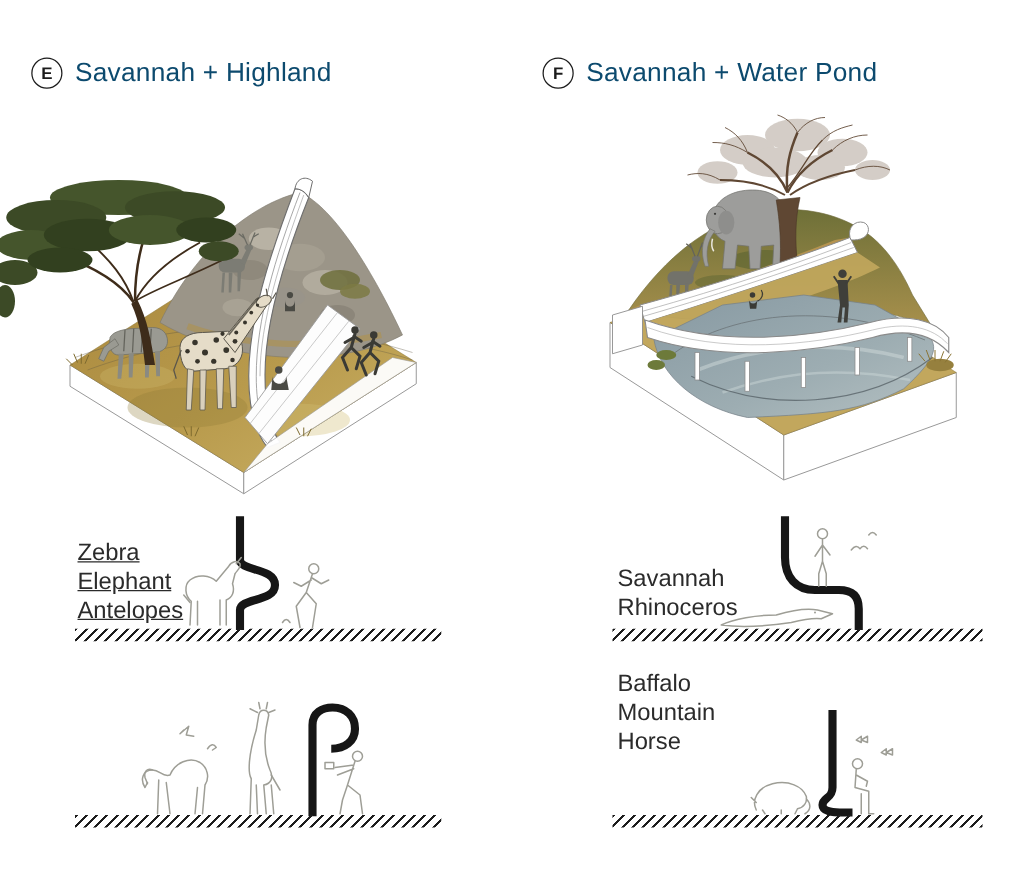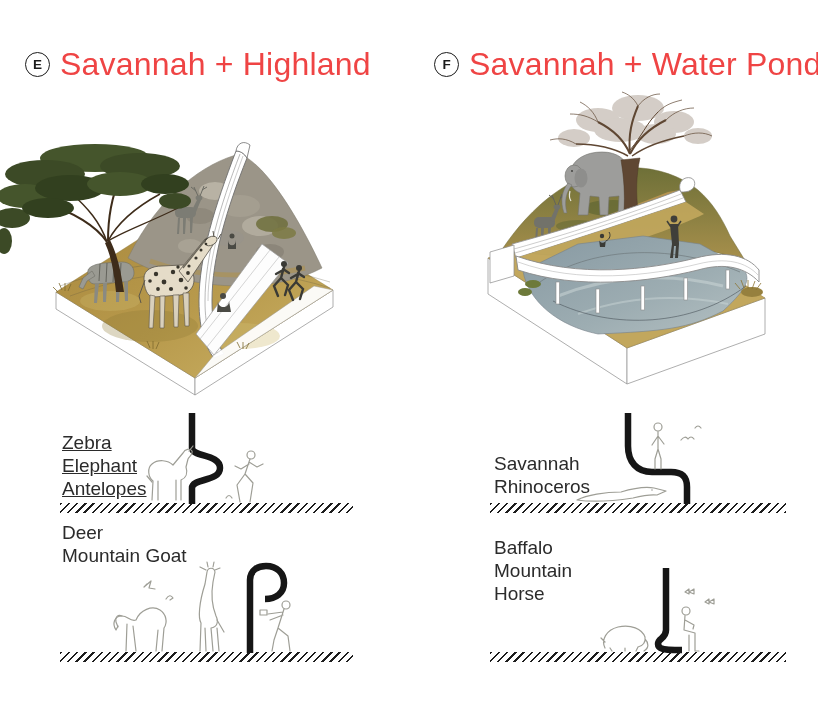--- a/index.html
+++ b/index.html
@@ -6,21 +6,21 @@
   .page{
     position:relative;width:818px;height:716px;background:#ffffff;
     font-family:"Liberation Sans", sans-serif;color:#1f1f1f;overflow:hidden;
   }
   .panel-title{position:absolute;display:flex;align-items:center;gap:10px;}
   .badge{
     width:23px;height:23px;border:1.7px solid #1b1b1b;border-radius:50%;
     display:flex;align-items:center;justify-content:center;
     font-size:13.5px;font-weight:700;color:#1b1b1b;flex:0 0 auto;
   }
-  .title-text{font-size:32px;font-weight:300;letter-spacing:.2px;color:#ef4444;white-space:nowrap;}
+  .title-text{font-size:21px;font-weight:300;letter-spacing:.2px;color:#0c4a6e;white-space:nowrap;}
   .animal-labels{position:absolute;font-size:19px;line-height:23px;font-weight:400;color:#2b2b2b;}
   .hatch{
     position:absolute;height:10px;
     background:repeating-linear-gradient(135deg,#1d1d1d 0px,#1d1d1d 1.7px,transparent 1.7px,transparent 5.8px);
   }
   svg.illu,svg.fig{position:absolute;overflow:visible;}
   .figline{stroke:#9e9e96;stroke-width:1.2;fill:none;stroke-linecap:round;stroke-linejoin:round;}
   .barrier{stroke:#161616;stroke-width:6.5;fill:none;stroke-linecap:butt;stroke-linejoin:round;}
 </style>
 </head>
@@ -309,24 +309,20 @@
       <path d="M59,39 L63,34 M22,70 L17,64"></path>
     </g>
     <g class="figline">
       <circle cx="121" cy="43" r="4"></circle>
       <path d="M120,47 L115,62 M119,50 L127,55 L133,52 M119,52 L111,57 L105,54 M115,62 L123,71 L120,90 M115,62 L107,73 L110,90"></path>
       <path d="M96,86 Q99,81 102,86"></path>
     </g>
   </svg>
   <div class="hatch" style="left:60px;top:503px;width:293px;"></div>
 
-  <div class="animal-labels" style="left:62px;top:521px;">
-    <div>Deer</div>
-    <div>Mountain Goat</div>
-  </div>
   <svg class="fig" style="left:100px;top:558px;" width="200" height="95" viewBox="0 0 200 95">
     <g class="figline">
       <path d="M44,29 L51,23 L49,30 L55,31 M47,26 L44,29"></path>
       <path d="M66,41 Q70,35 73,40 L70,42"></path>
     </g>
     <g class="figline">
       <path d="M18,68 L16,72 C12,66 14,58 22,58 C28,58 30,64 36,62 C40,52 52,47 60,52 C66,56 68,64 64,70 L62,93 M56,93 L58,72 M36,93 L33,68 M26,93 L27,66"></path>
       <path d="M22,58 C18,56 15,59 16,64 L18,69"></path>
     </g>
     <g class="figline">

